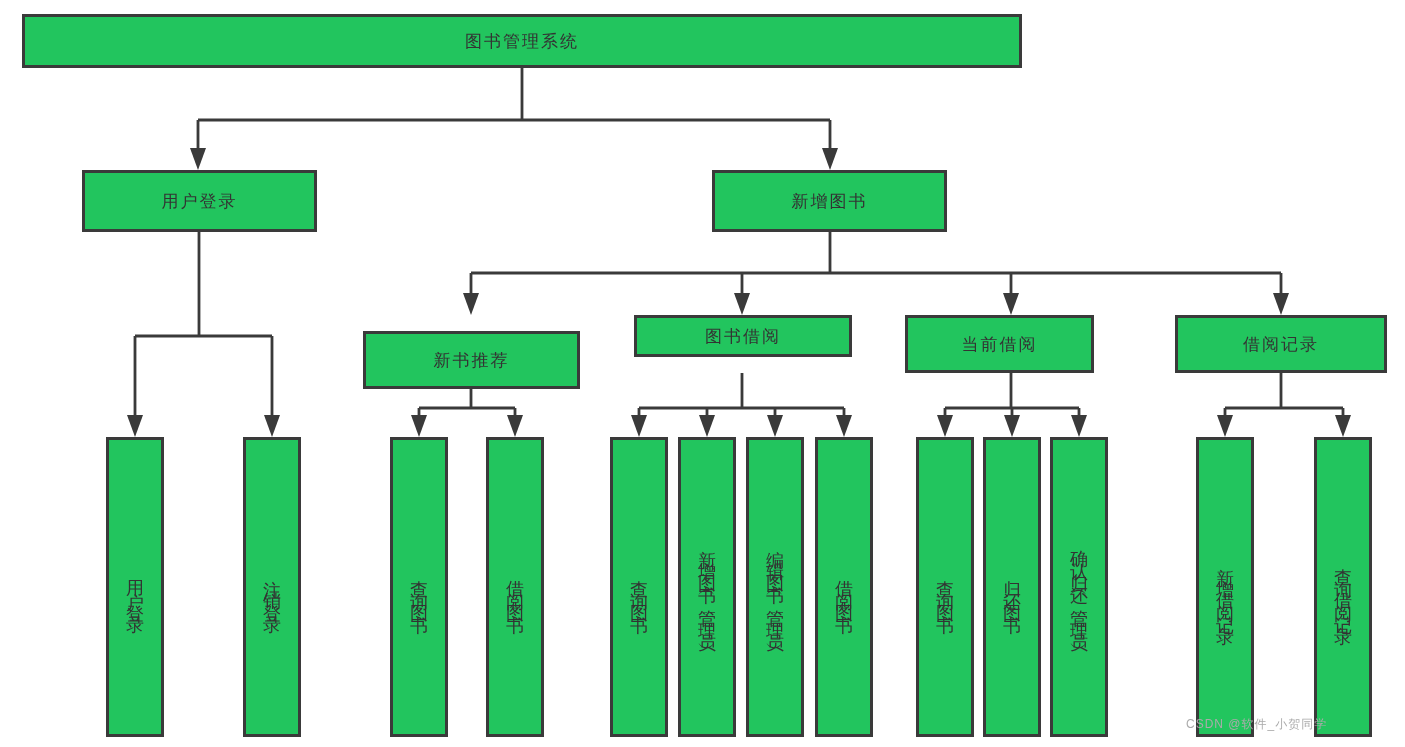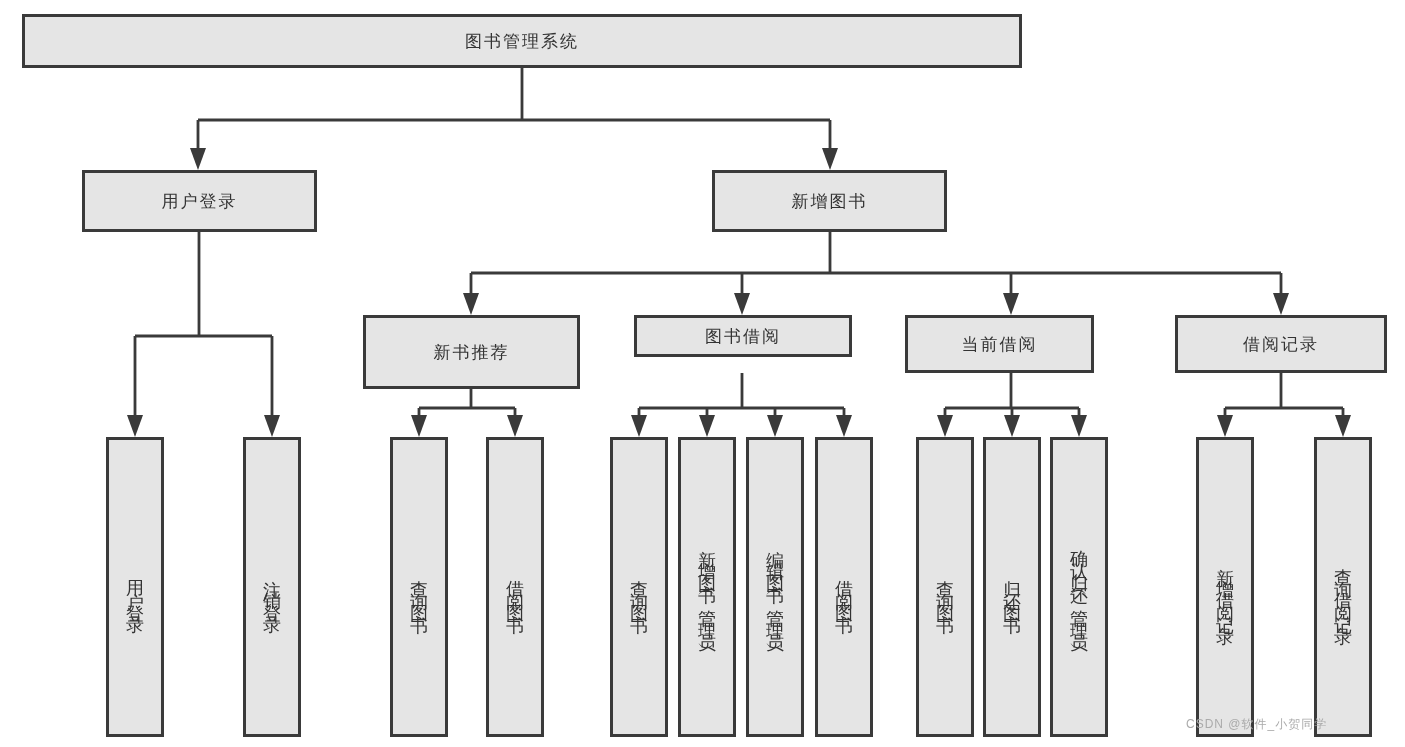--- a/index.html
+++ b/index.html
@@ -20,21 +20,21 @@
     left: 0;
     top: 0;
     width: 1405px;
     height: 747px;
     pointer-events: none;
   }
   .box {
     position: absolute;
     box-sizing: border-box;
     border: 3px solid #3a3a3a;
-    background: #e5e5e5;
+    background: #22c55e;
     display: flex;
     align-items: center;
     justify-content: center;
     color: #333333;
     font-size: 17px;
     letter-spacing: 2px;
     z-index: 2;
   }
   .vbox {
     writing-mode: vertical-rl;
@@ -93,21 +93,21 @@
       <polygon points="1217,415 1233,415 1225,437"></polygon>
       <polygon points="1335,415 1351,415 1343,437"></polygon>
     </g>
   </svg>
 
   <div class="box" style="left:22px; top:14px; width:1000px; height:54px;">图书管理系统</div>
 
   <div class="box" style="left:82px; top:170px; width:235px; height:62px;">用户登录</div>
   <div class="box" style="left:712px; top:170px; width:235px; height:62px;">新增图书</div>
 
-  <div class="box" style="left:363px; top:315px; width:217px; height:74px;">新书推荐</div>
+  <div class="box" style="left:363px; top:331px; width:217px; height:58px;">新书推荐</div>
   <div class="box" style="left:634px; top:315px; width:218px; height:42px;">图书借阅</div>
   <div class="box" style="left:905px; top:315px; width:189px; height:58px;">当前借阅</div>
   <div class="box" style="left:1175px; top:315px; width:212px; height:58px;">借阅记录</div>
 
   <div class="box vbox" style="left:106px;">用户登录</div>
   <div class="box vbox" style="left:243px;">注销登录</div>
 
   <div class="box vbox" style="left:390px;">查询图书</div>
   <div class="box vbox" style="left:486px;">借阅图书</div>
 

